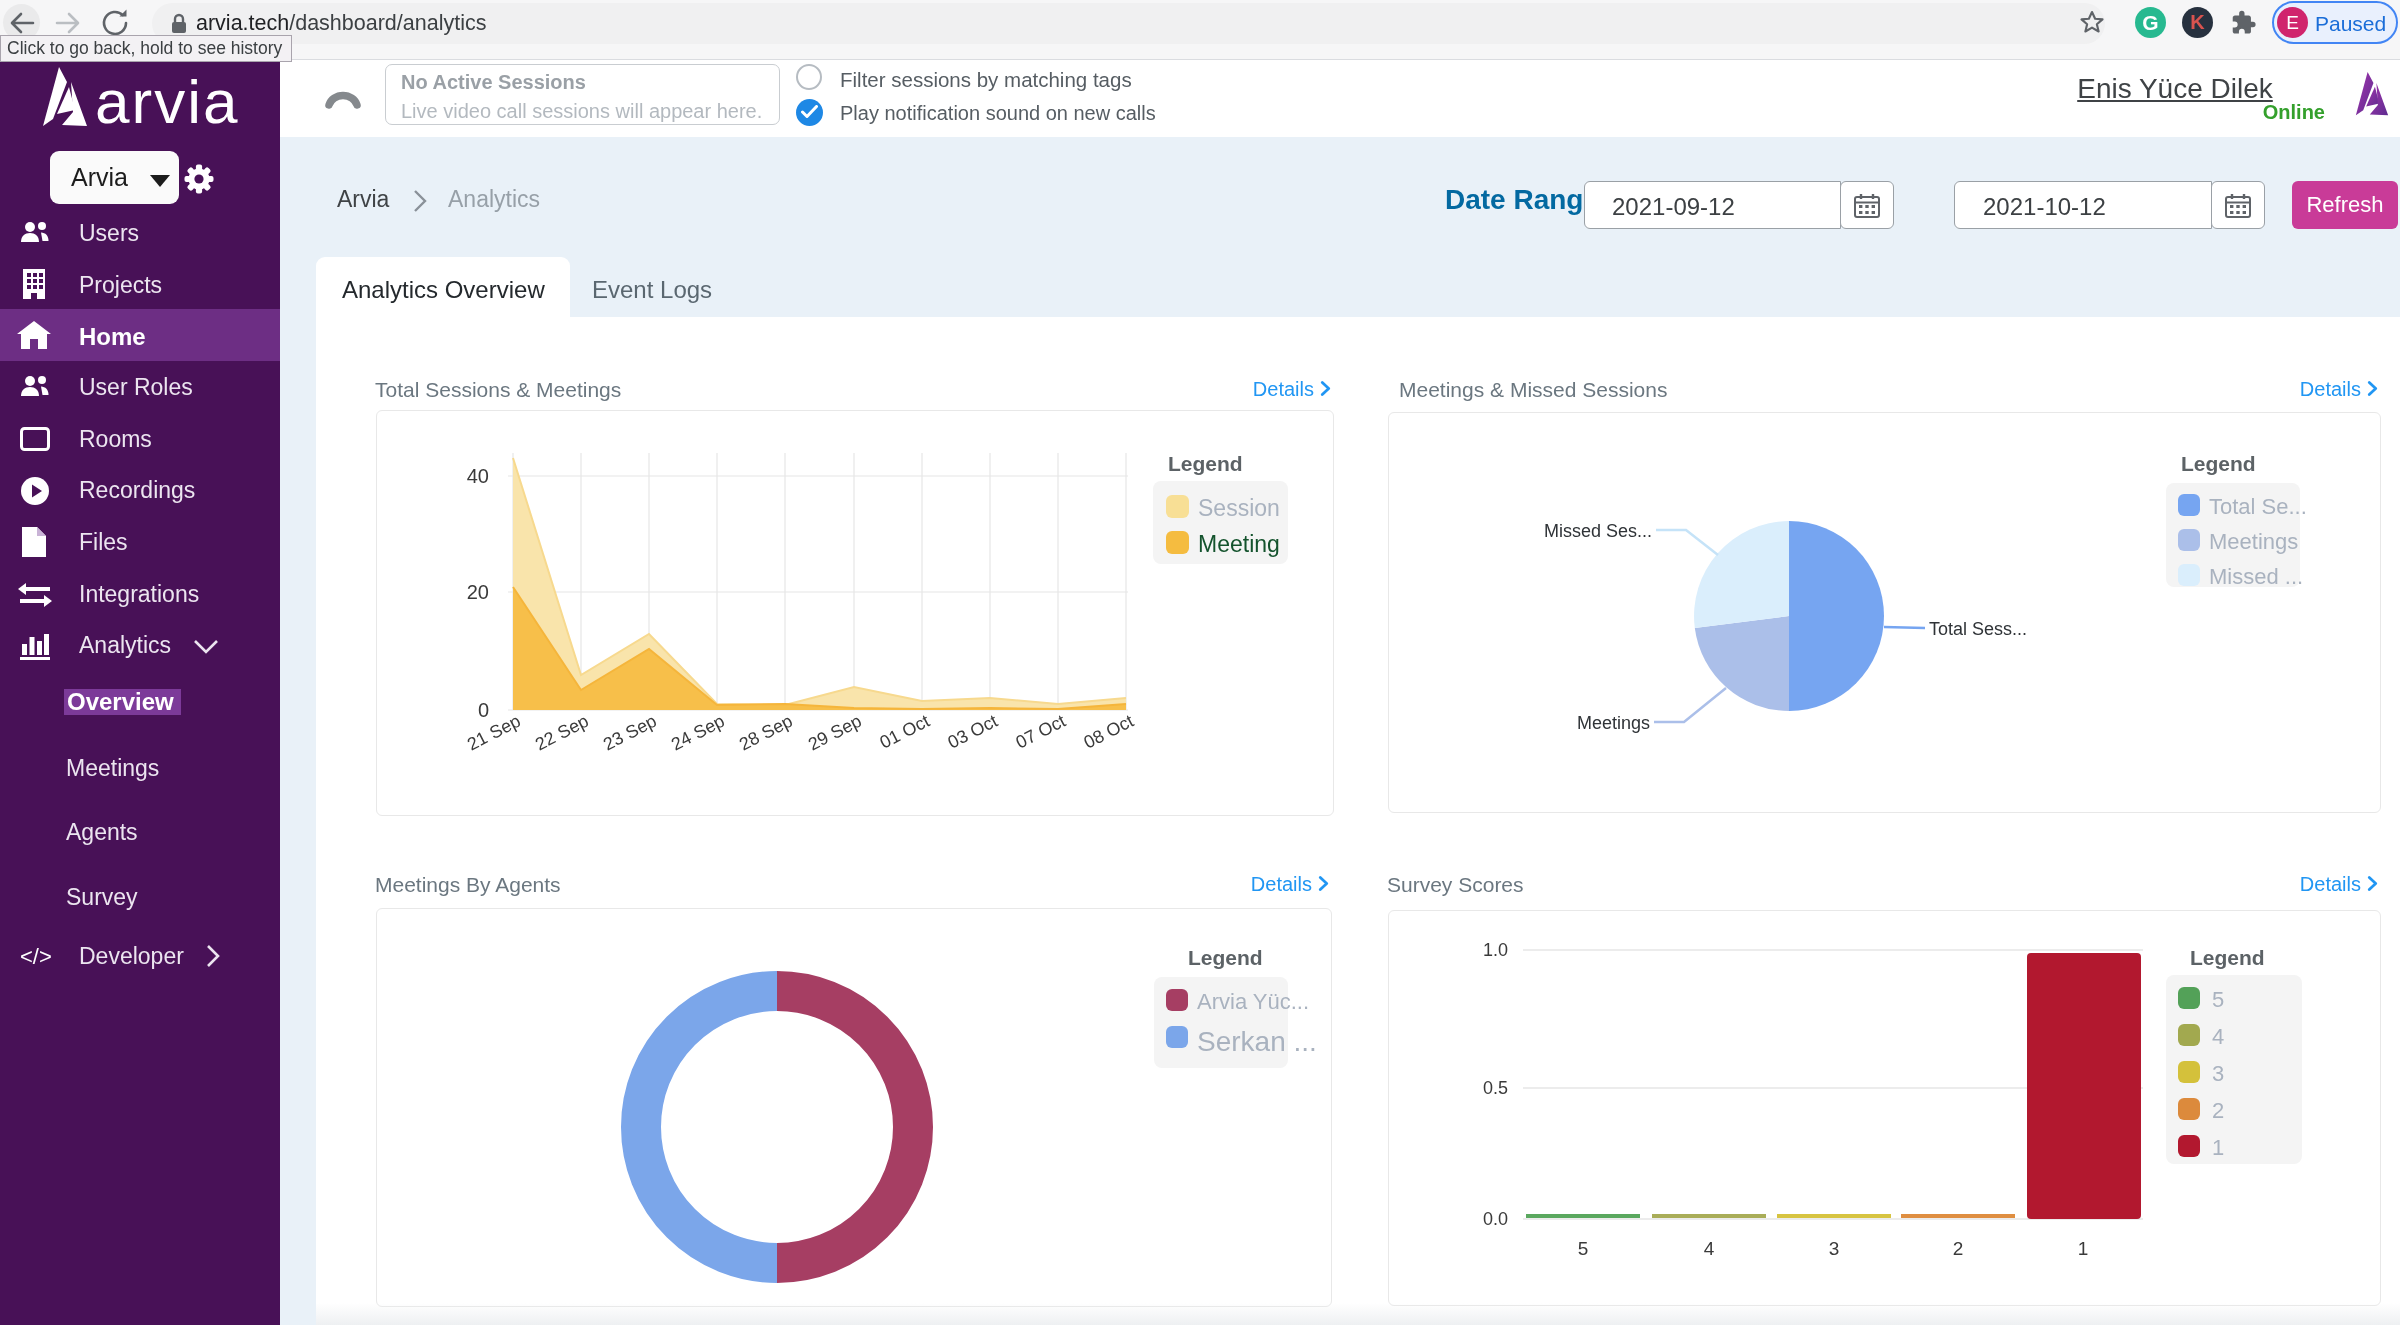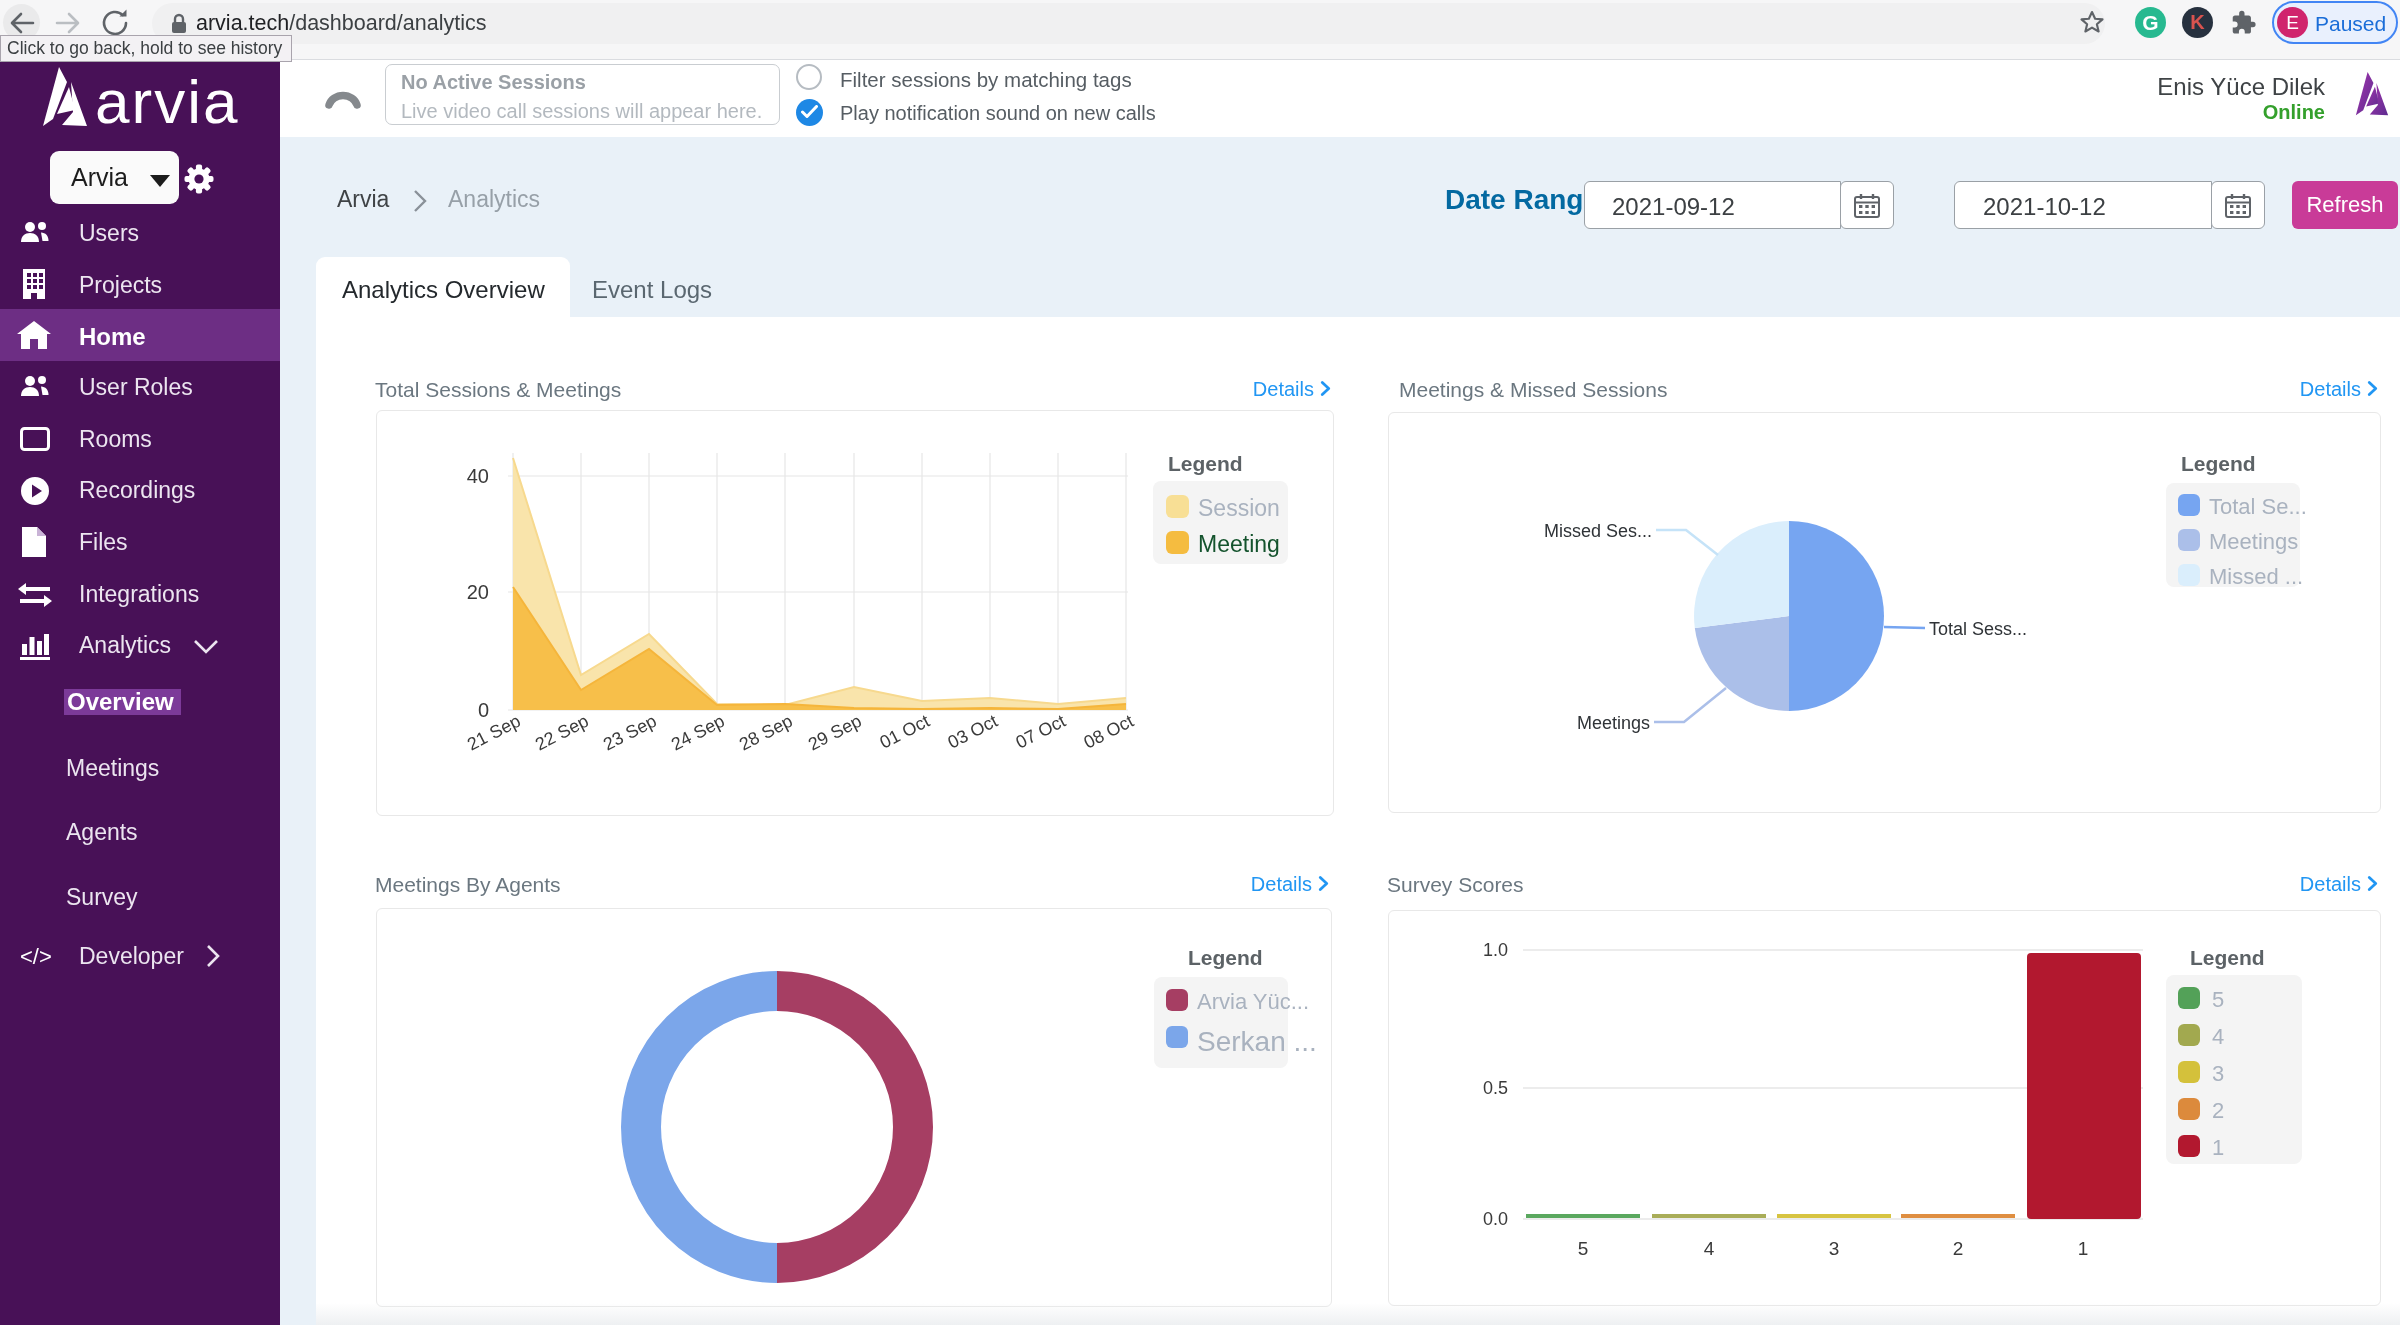--- a/index.html
+++ b/index.html
@@ -180,21 +180,21 @@
 
   <div class="abs" style="left:516px;top:4px;width:26px;height:26px;border-radius:50%;border:2px solid #b6bcc2;background:#fff;"></div>
   <div class="abs" style="left:560px;top:8px;font-size:20.5px;color:#565d63;">Filter sessions by matching tags</div>
 
   <div class="abs" style="left:516px;top:39px;width:27px;height:27px;border-radius:50%;background:#1e88e5;"></div>
   <svg class="abs" style="left:521px;top:45px;" width="17" height="14" viewBox="0 0 17 14">
       <path d="M1.5 7l4.5 4.5L15.5 1.5" fill="none" stroke="#fff" stroke-width="3" stroke-linecap="round" stroke-linejoin="round"></path>
     </svg>
   <div class="abs" style="left:560px;top:42px;font-size:20px;color:#565d63;">Play notification sound on new calls</div>
 
-  <div class="abs" style="left:1745px;top:13px;width:300px;text-align:right;font-size:24px;color:#3f4346;">Enis Yüce Dilek</div>
+  <div class="abs" style="left:1745px;top:13px;width:300px;text-align:center;font-size:28px;color:#3f4346;text-decoration:underline;">Enis Yüce Dilek</div>
   <div class="abs" style="left:1745px;top:41px;width:300px;text-align:right;font-size:20px;font-weight:bold;color:#34a02c;">Online</div>
   <svg class="abs" style="left:2072px;top:12px;" width="40" height="44" viewBox="0 0 44 60">
     <defs>
         <linearGradient id="alogo" x1="0" y1="0" x2="1" y2="1">
       <stop offset="0" stop-color="#a435ae"></stop>
           <stop offset="1" stop-color="#5e2c90"></stop>
     </linearGradient>
       </defs>
     <polygon points="16,0 0,59 10,52 24,15" fill="url(#alogo)"></polygon>
     <polygon points="26,20 14,47 32,43" fill="url(#alogo)"></polygon>

